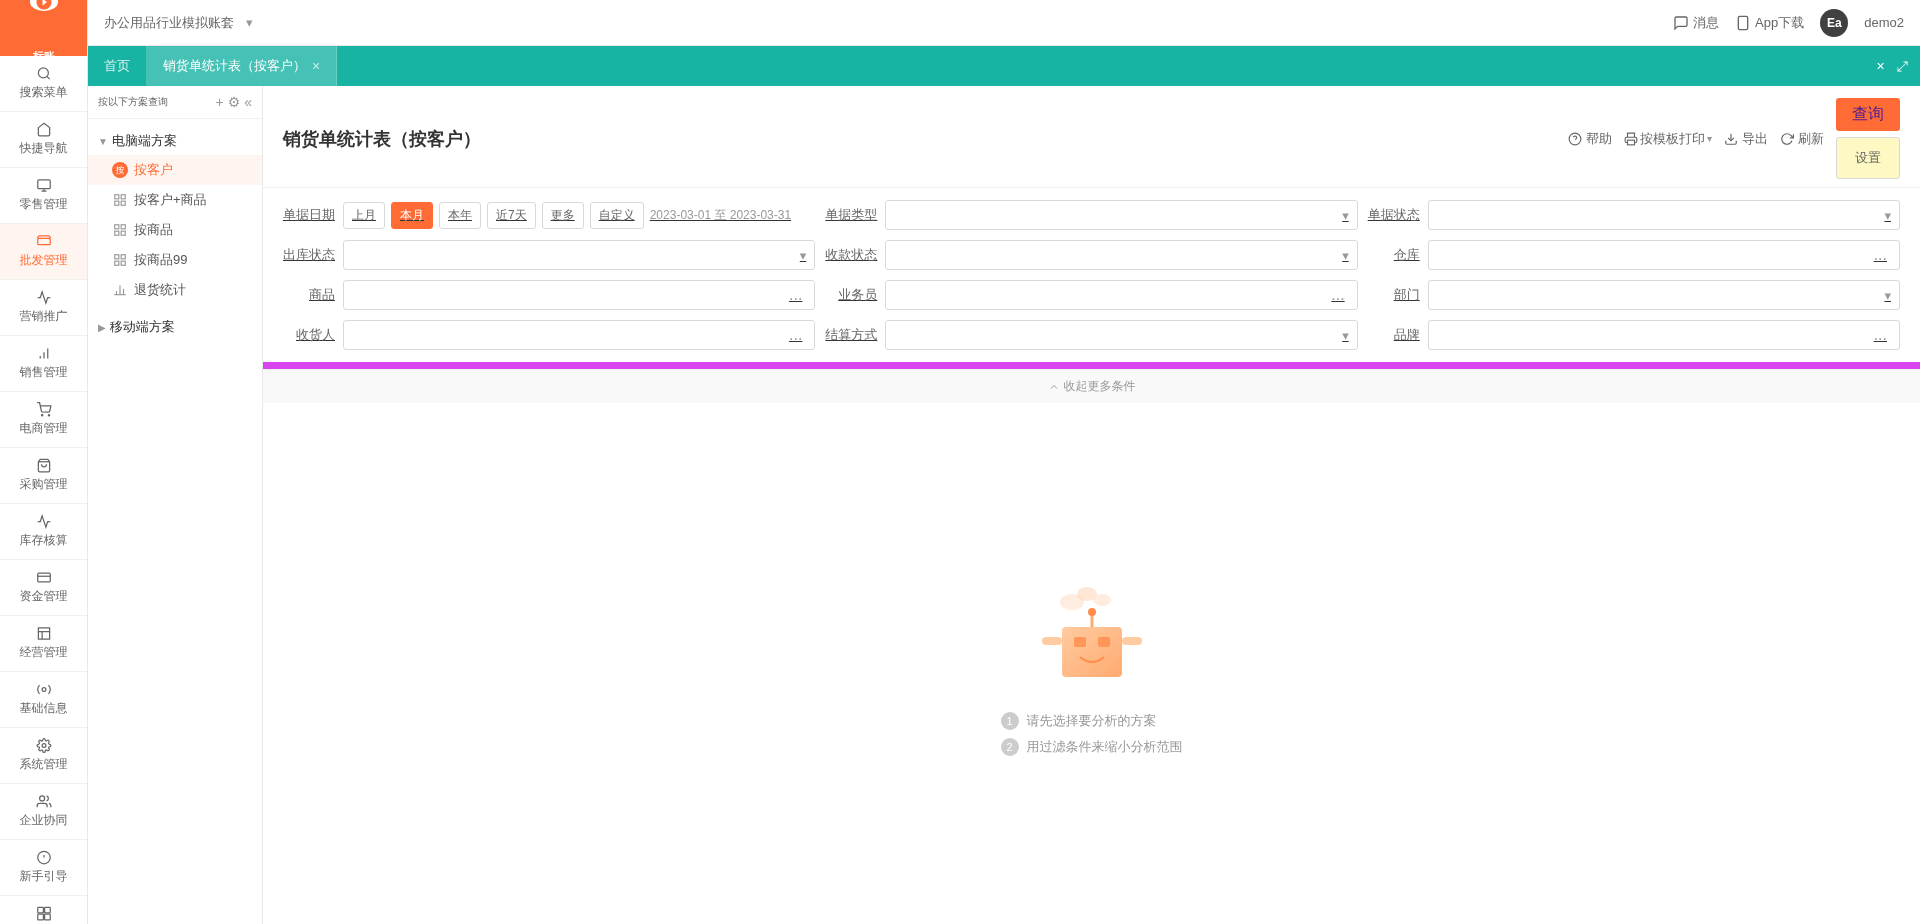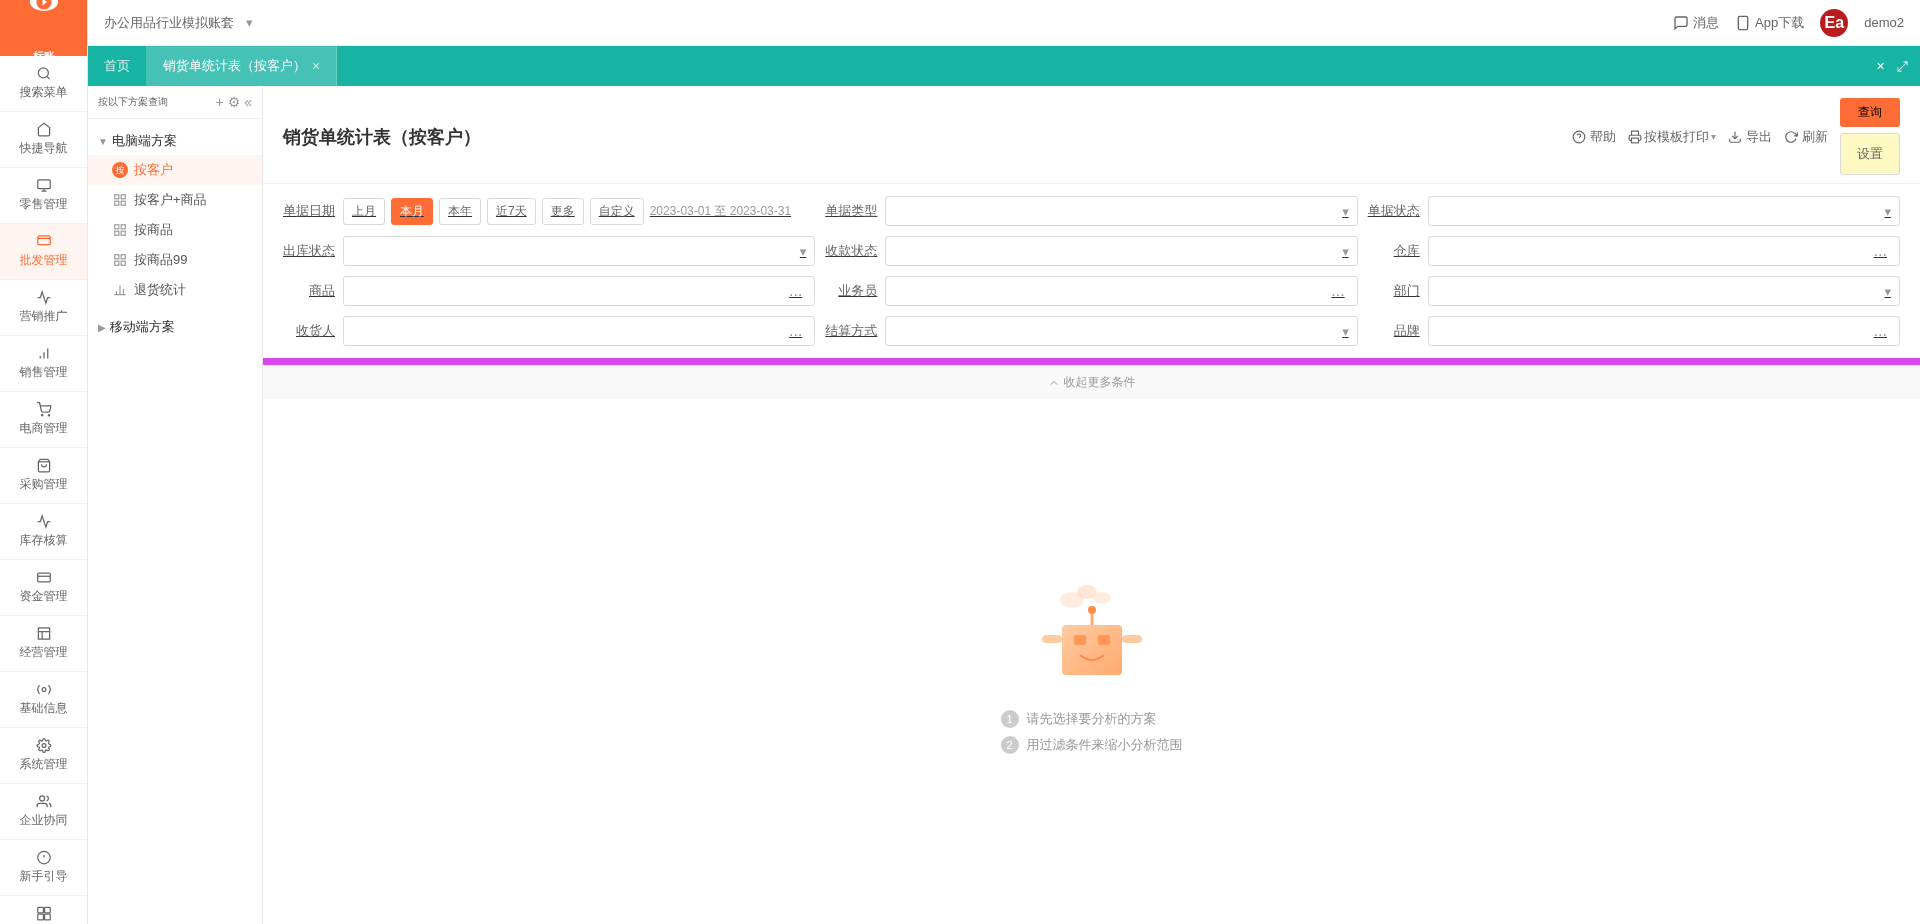--- a/index.html
+++ b/index.html
@@ -93,26 +93,26 @@
     .header-right .icon-btn {
       display: flex;
       align-items: center;
       gap: 4px;
       cursor: pointer;
     }
     .user-avatar {
       width: 28px;
       height: 28px;
       border-radius: 50%;
-      background: #b91c1c;
+      background: #404040;
       color: white;
       display: flex;
       align-items: center;
       justify-content: center;
-      font-size: 16px;
+      font-size: 12px;
       font-weight: bold;
     }
 
     
     .tab-bar {
       height: 40px;
       background: #17b3a3;
       display: flex;
       align-items: stretch;
     }
@@ -280,26 +280,26 @@
       color: #666;
       font-size: 13px;
     }
     .print-btn {
       display: flex;
       align-items: center;
       gap: 2px;
     }
     .btn-primary {
       background: #ff6b35;
-      color: #000000;
+      color: #4c1d95;
       border: none;
       padding: 6px 16px;
       border-radius: 3px;
       cursor: pointer;
-      font-size: 12px;
+      font-size: 16px;
     }
     .btn-secondary {
       background: #fef9c3;
       color: #666;
       border: 1px solid #d9d9d9;
       padding: 11px 16px;
       border-radius: 3px;
       cursor: pointer;
       font-size: 13px;
     }

